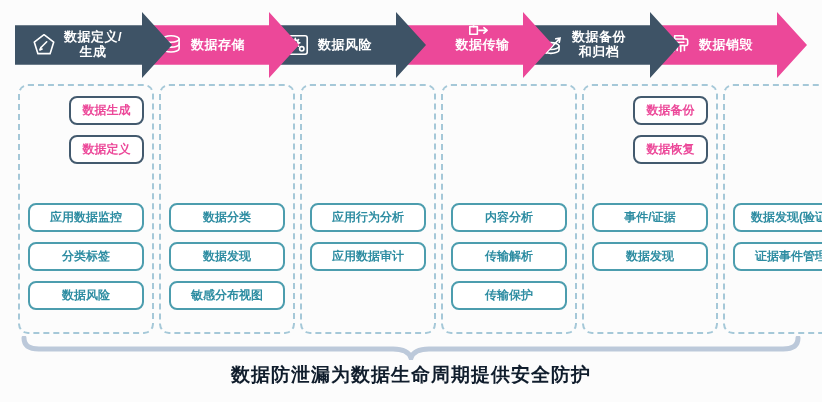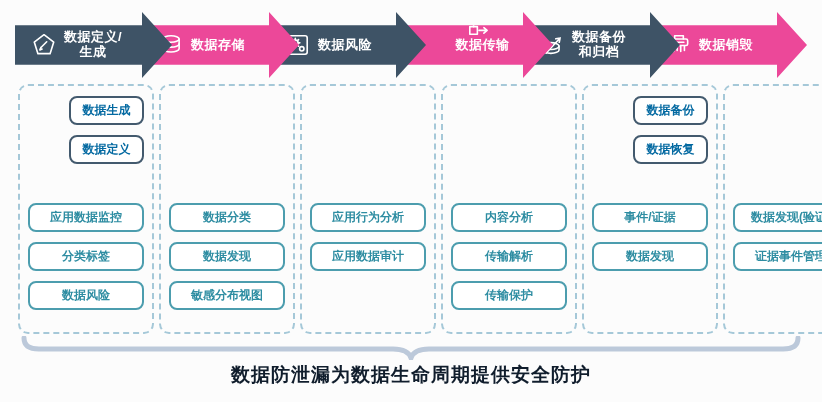--- a/index.html
+++ b/index.html
@@ -30,21 +30,21 @@
   .cols{position:absolute;left:18px;top:84px;display:flex;gap:5px;}
   .col{
     width:122px;height:236px;border:2px dashed #a5c8d8;border-radius:10px;
     padding:10px 5px 0 5px;box-sizing:content-box;
   }
   .col-top{height:107px;}
   .pill{
     height:25px;border-radius:8px;background:#fff;display:flex;align-items:center;justify-content:center;
     font-size:12px;font-weight:bold;margin:0 3px 10px 3px;white-space:nowrap;
   }
-  .pill.navy{border:2px solid #435a6e;color:#0369a1;margin-left:44px;}
+  .pill.navy{border:2px solid #435a6e;color:#ec4899;margin-left:44px;}
   .pill.teal{border:2px solid #4c9dae;color:#2e8da2;}
 
   
   .brace{position:absolute;left:21px;top:336px;width:780px;height:24px;}
   .caption{
     position:absolute;left:0;top:362px;width:822px;text-align:center;
     font-size:19px;font-weight:bold;color:#101d2c;letter-spacing:1px;
   }
 </style>
 </head>

